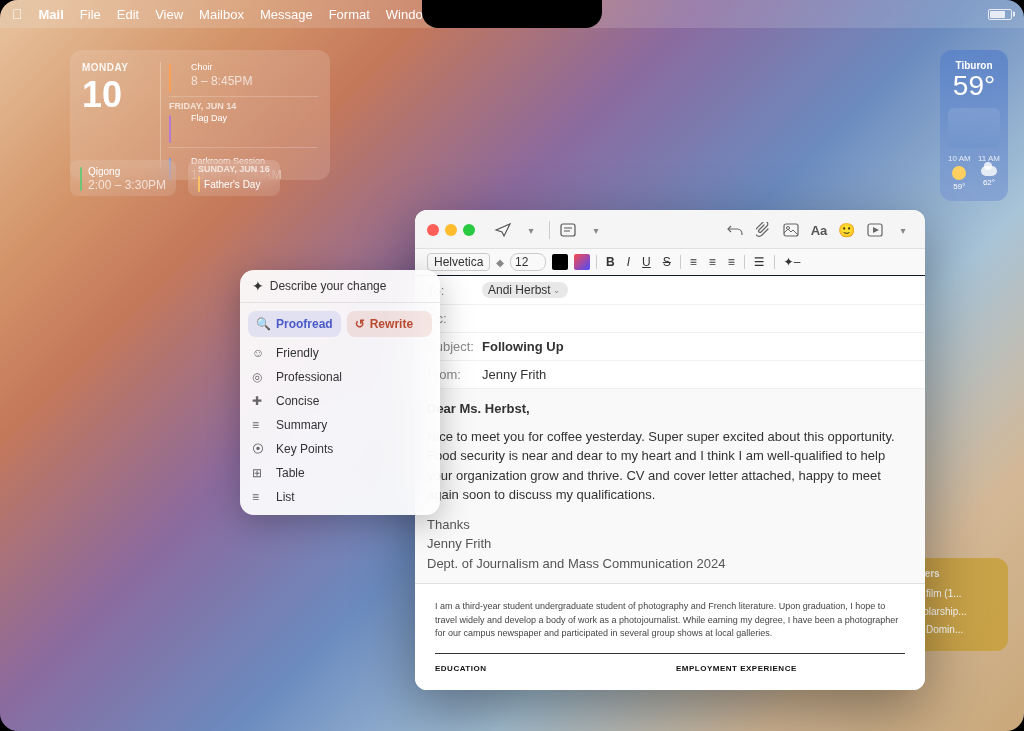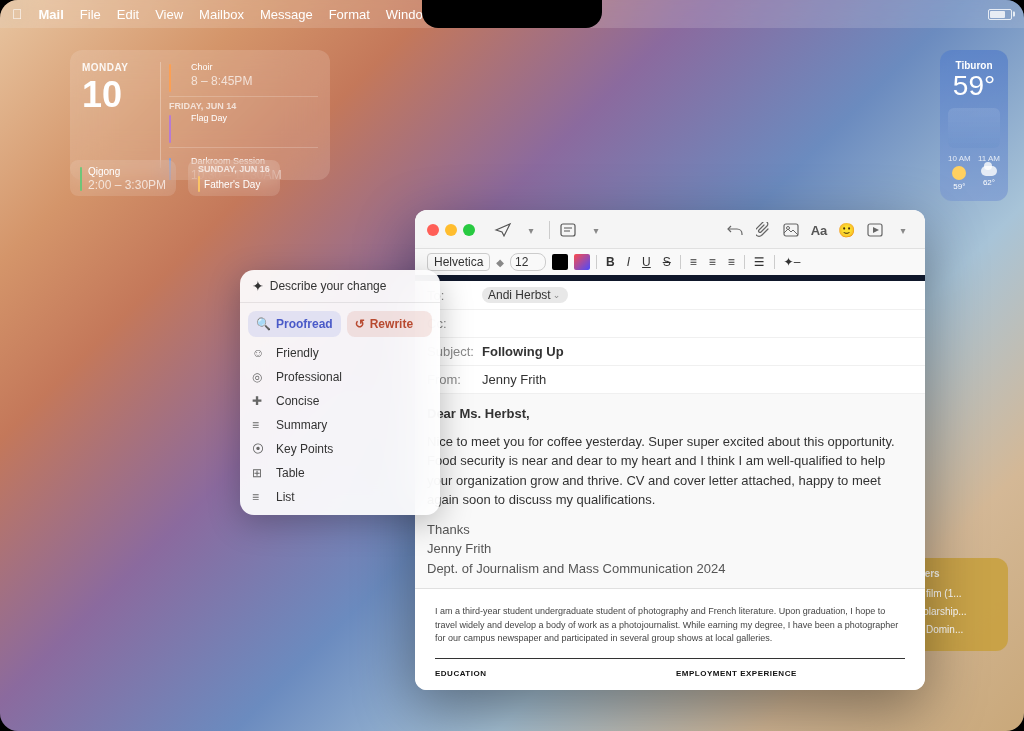--- a/index.html
+++ b/index.html
@@ -339,21 +339,21 @@
     .toolbar-right {
       margin-left: auto;
       display: flex;
       align-items: center;
       gap: 8px;
     }
 
     
     .format-bar {
       background: #f9f9f9;
-      border-bottom: 6px solid #0f172a;
+      border-bottom: 1px solid #0f172a;
       padding: 4px 12px;
       display: flex;
       align-items: center;
       gap: 6px;
       flex-shrink: 0;
     }
     .font-name {
       font-size: 12px;
       color: #333;
       border: 1px solid #ccc;

